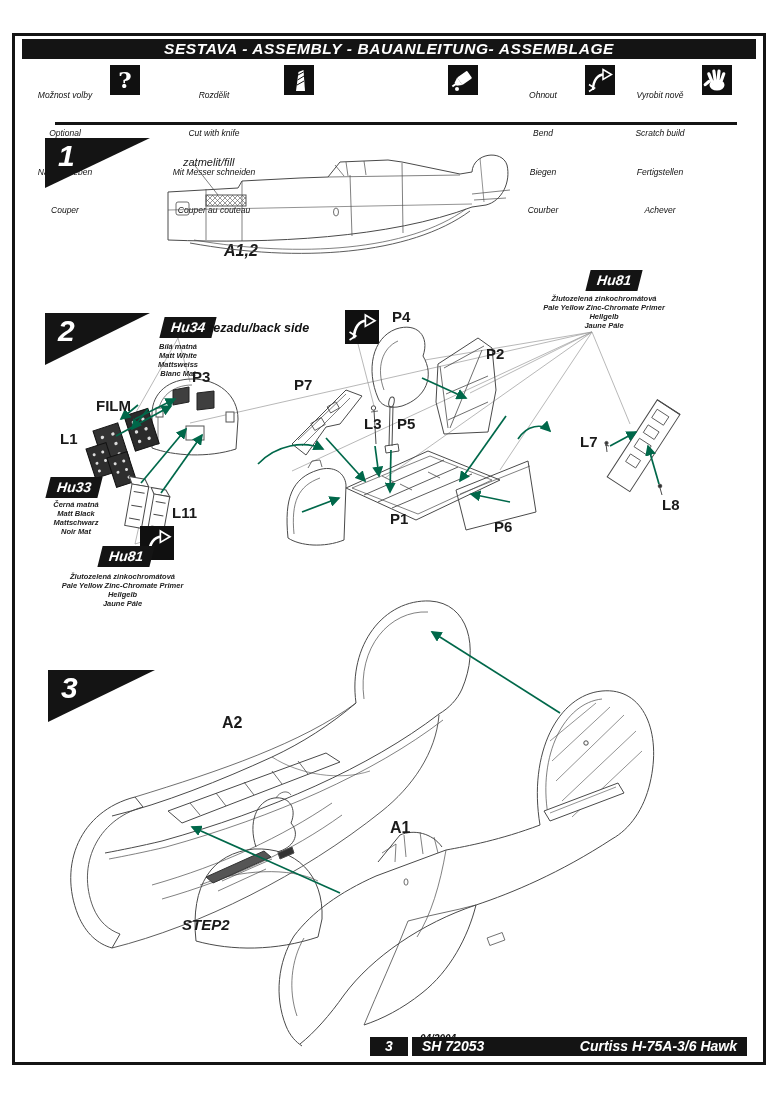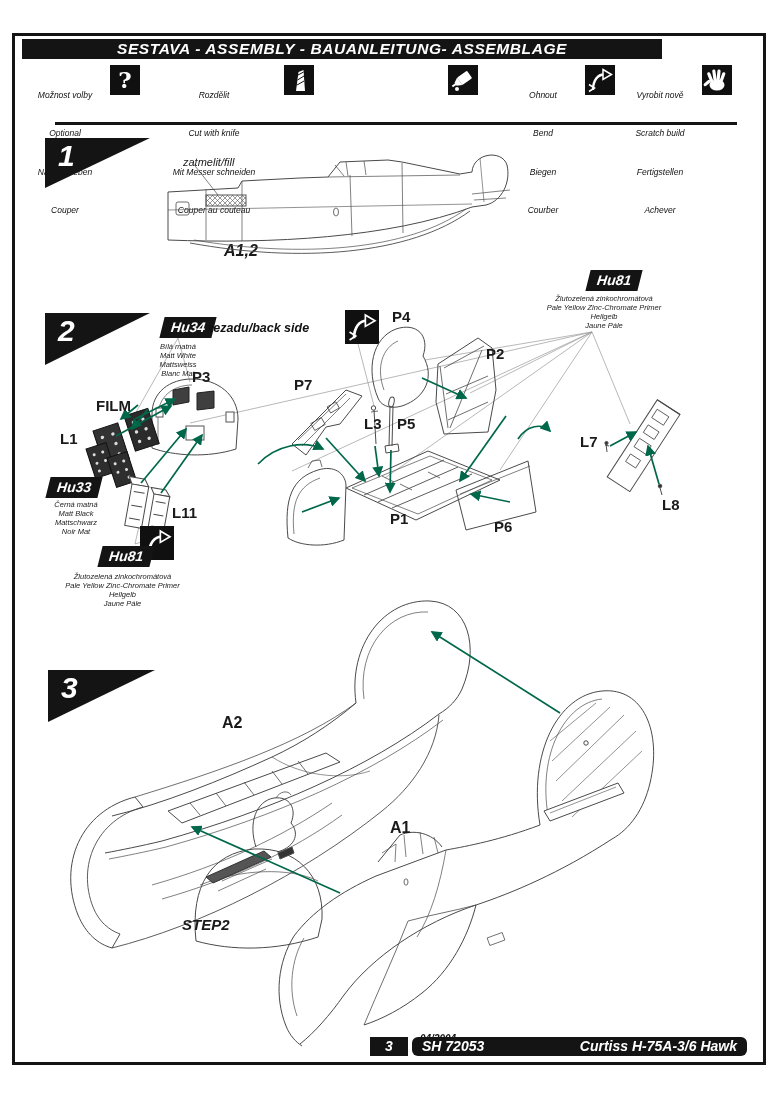--- a/index.html
+++ b/index.html
@@ -1,41 +1,41 @@
 <!DOCTYPE html>
 <html><head>
 <meta charset="utf-8">
 <style>
   html,body{margin:0;padding:0;background:#fff;}
   #page{position:relative;width:778px;height:1100px;background:#fff;overflow:hidden;
         font-family:"Liberation Sans",sans-serif;color:#111;}
   .abs{position:absolute;}
   #frame{position:absolute;left:12px;top:33px;width:748px;height:1026px;border:3px solid #141414;}
-  #hdr{position:absolute;left:22px;top:39px;width:640px;height:20px;background:#141414;color:#fff;
+  #hdr{position:absolute;left:22px;top:39px;width:734px;height:20px;background:#141414;color:#fff;
        font:bold italic 15.5px/20px "Liberation Sans",sans-serif;text-align:center;letter-spacing:.6px;}
   .leg{position:absolute;font:italic 8.5px/10.4px "Liberation Sans",sans-serif;text-align:center;color:#111;}
   .leg span{display:block;margin-top:28px;}
   .ibox{position:absolute;width:30px;height:30px;}
   .divider{position:absolute;left:55px;top:122px;width:682px;height:3px;background:#141414;}
   .flag{position:absolute;background:#141414;clip-path:polygon(0 0,100% 0,0 100%);}
   .flag span{position:absolute;left:13px;top:1px;font:bold italic 30px "Liberation Sans",sans-serif;color:#fff;}
   .pl{position:absolute;font:bold 15px "Liberation Sans",sans-serif;color:#1a1a1a;white-space:nowrap;}
   .pli{position:absolute;font:bold italic 16px "Liberation Sans",sans-serif;color:#1a1a1a;white-space:nowrap;}
   .note{position:absolute;font:italic 11px "Liberation Sans",sans-serif;color:#222;white-space:nowrap;}
   .hu{position:absolute;background:#141414;transform:skewX(-14deg);padding:1px 9px 2px;}
   .hu span{display:inline-block;transform:skewX(8deg);font:bold italic 14px "Liberation Sans",sans-serif;color:#fff;white-space:nowrap;}
   .husuf{position:absolute;font:bold italic 12.5px "Liberation Sans",sans-serif;color:#111;white-space:nowrap;}
   .pt{position:absolute;font:italic 7.5px/9px "Liberation Sans",sans-serif;text-align:center;color:#222;}
-  .pt span{display:block;white-space:nowrap;}
+  .pt span{display:block;white-space:nowrap;font-weight:bold;}
   .fdate{position:absolute;left:420px;top:1023px;font:bold italic 10px "Liberation Sans",sans-serif;color:#111;margin-top:10px;}
   .fpage{position:absolute;left:370px;top:1037px;width:38px;height:19px;background:#141414;color:#fff;
          font:bold italic 14px/19px "Liberation Sans",sans-serif;text-align:center;}
   .fbar{position:absolute;left:412px;top:1037px;width:335px;height:19px;background:#141414;color:#fff;
         display:flex;justify-content:space-between;align-items:center;
-        font:bold italic 14px/19px "Liberation Sans",sans-serif;padding:0;box-sizing:border-box;border-radius:6px;}
+        font:bold italic 14px/19px "Liberation Sans",sans-serif;padding:0;box-sizing:border-box;}
   .fbar span{padding:0 10px;white-space:nowrap;}
 </style>
 </head>
 <body>
 
 <div id="page">
 
   <svg width="0" height="0" style="position:absolute">
     <defs>
       <g id="bendg">

